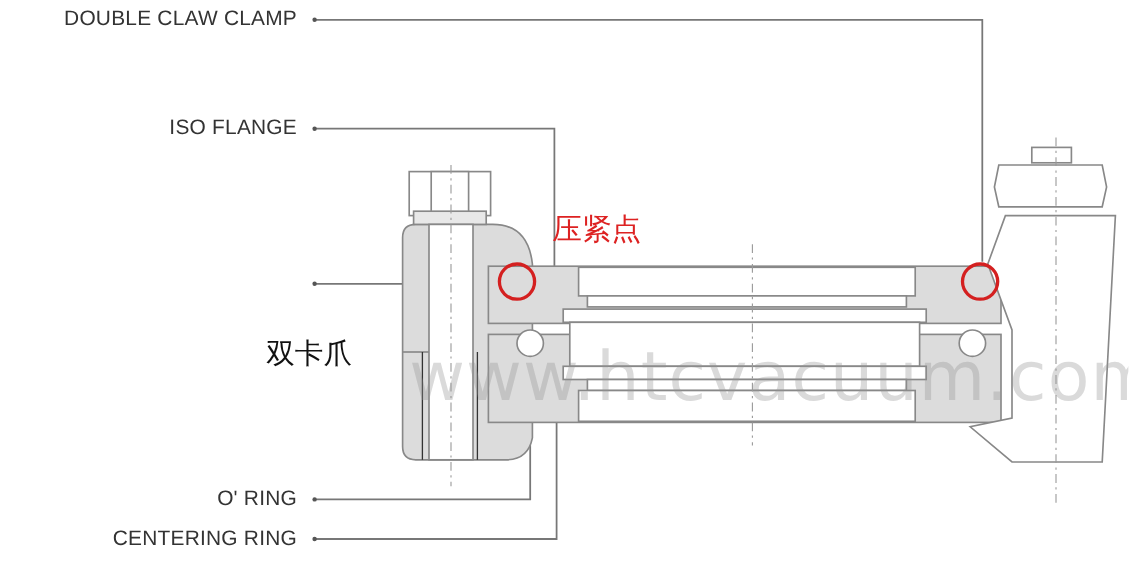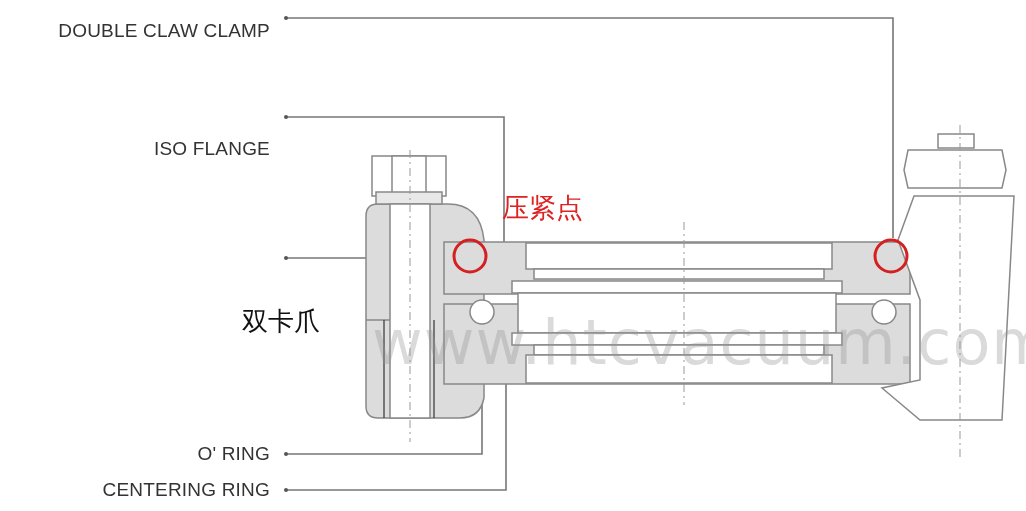--- a/index.html
+++ b/index.html
@@ -65,22 +65,22 @@
       <path d="M914,196 L1014,196 L1002,420 L920,420 L882,388 L920,380 L920,300 L898,240 Z"></path>
     </g>
     <line x1="960" y1="125" x2="960" y2="460" stroke="#999" stroke-width="1" stroke-dasharray="8,4,2,4"></line>
 
     <g stroke="#d42020" stroke-width="3" fill="none">
       <circle cx="470" cy="256" r="16"></circle>
       <circle cx="891" cy="256" r="16"></circle>
     </g>
   </svg>
 
-  <div class="lbl" style="right:756px;top:20px;">DOUBLE CLAW CLAMP</div>
-  <div class="lbl" style="right:756px;top:106px;margin-top:32px;">ISO FLANGE</div>
+  <div class="lbl" style="right:756px;top:7px;">DOUBLE CLAW CLAMP</div>
+  <div class="lbl" style="right:756px;top:106px;">ISO FLANGE</div>
   <div class="lbl" style="right:756px;top:443px;text-align:right;">O' RING</div>
   <div class="lbl" style="right:756px;top:479px;margin-left:44px;">CENTERING RING</div>
 
   <div class="cn-red" style="left:502px;top:190px;">压紧点</div>
   <div class="cn-black" style="left:242px;top:304px;">双卡爪</div>
 
   <div class="wm" style="left:372px;top:306px;">www.htcvacuum.com</div>
 </div>
 
 </body></html>

